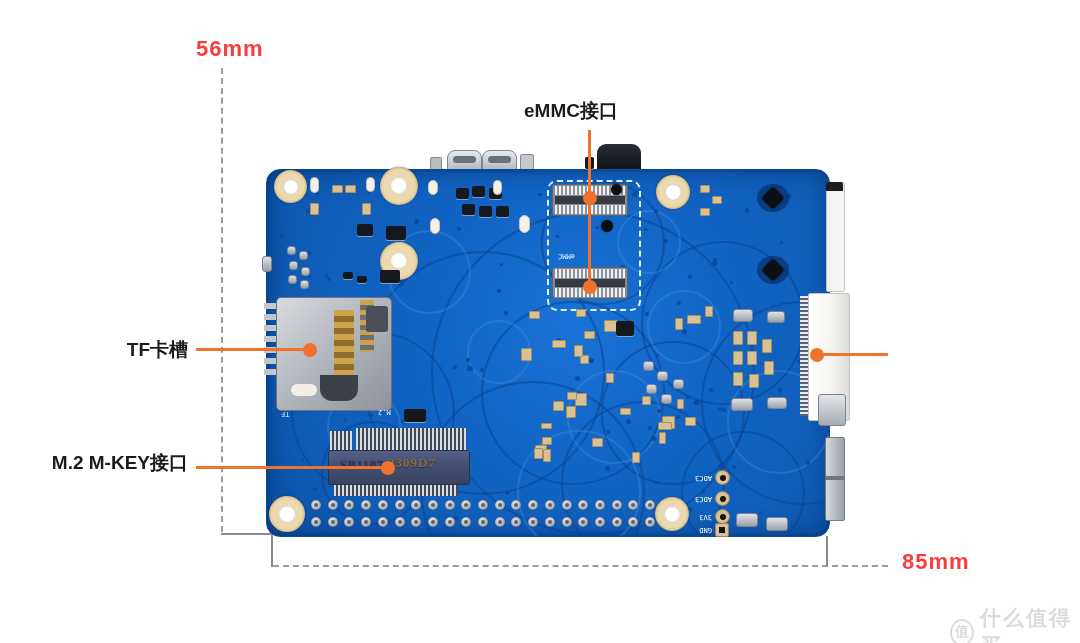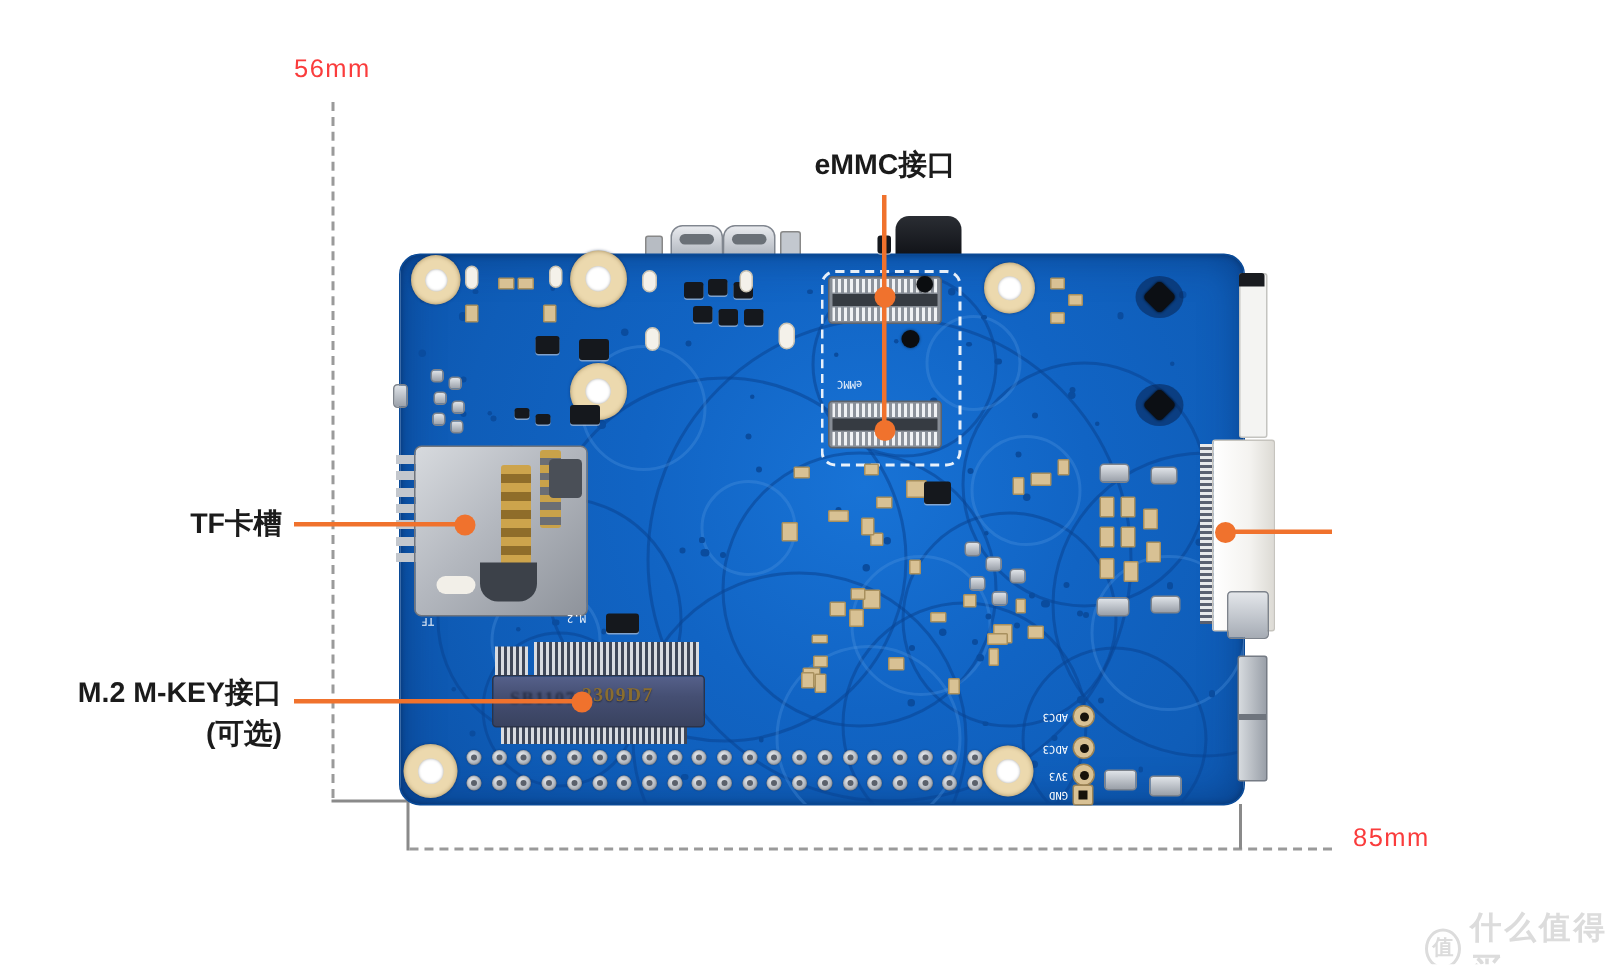--- a/index.html
+++ b/index.html
@@ -1,20 +1,20 @@
 <!DOCTYPE html>
 <html><head>
 <meta charset="utf-8">
 <style>
   html,body{margin:0;padding:0;background:#ffffff;}
   #stage{position:relative;width:1080px;height:643px;background:#ffffff;overflow:hidden;
          font-family:"Liberation Sans",sans-serif;}
 
   
-  .dim-text{position:absolute;font-weight:normal;font-size:17px;color:#FA3C3C;letter-spacing:1px;}
+  .dim-text{position:absolute;font-weight:bold;font-size:22px;color:#FA3C3C;letter-spacing:1px;}
   .dash-v{position:absolute;width:0;border-left:2px dashed #9a9a9a;}
   .dash-h{position:absolute;height:0;border-top:2px dashed #9a9a9a;}
   .solid-v{position:absolute;width:2px;background:#8a8a8a;}
   .solid-h{position:absolute;height:2px;background:#8a8a8a;}
 
   
   .ann-label{position:absolute;font-weight:bold;font-size:19px;color:#1b1b1b;line-height:1.35;z-index:40;}
   .ann-line{position:absolute;background:#F0722D;z-index:41;}
   .ann-dot{position:absolute;width:14px;height:14px;border-radius:50%;background:#F0722D;z-index:42;}
 
@@ -320,31 +320,30 @@
   </div>
   <div class="padrow" style="left:686px;top:509px;">
     <div class="txt">3V3</div>
     <div class="pc"></div>
   </div>
   <div class="padrow" style="left:686px;top:523px;">
     <div class="txt">GND</div>
     <div class="pcsq"></div>
   </div>
 
-  <div class="ann-label" style="left:515px;top:98px;width:150px;text-align:center;">eMMC接口</div>
+  <div class="ann-label" style="left:496px;top:98px;width:150px;text-align:center;">eMMC接口</div>
   <div class="ann-line" style="left:588px;top:130px;width:3px;height:157px;"></div>
   <div class="ann-dot" style="left:583px;top:191px;"></div>
   <div class="ann-dot" style="left:583px;top:280px;"></div>
 
   <div class="ann-label" style="left:80px;top:337px;width:108px;text-align:right;">TF卡槽</div>
   <div class="ann-line" style="left:196px;top:348px;width:114px;height:3px;"></div>
   <div class="ann-dot" style="left:303px;top:343px;"></div>
 
   <div class="ann-label" style="left:20px;top:450px;width:168px;text-align:right;">M.2 M-KEY接口</div>
-  <div class="ann-label" style="left:20px;top:477px;width:168px;text-align:right;">(可选)</div>
   <div class="ann-line" style="left:196px;top:466px;width:192px;height:3px;"></div>
   <div class="ann-dot" style="left:381px;top:461px;"></div>
 
   <div class="ann-line" style="left:818px;top:353px;width:70px;height:3px;"></div>
   <div class="ann-dot" style="left:810px;top:348px;"></div>
 
   <div id="watermark">
     <div id="wm-badge">值</div>
     <div id="wm-text">什么值得买</div>
   </div>

